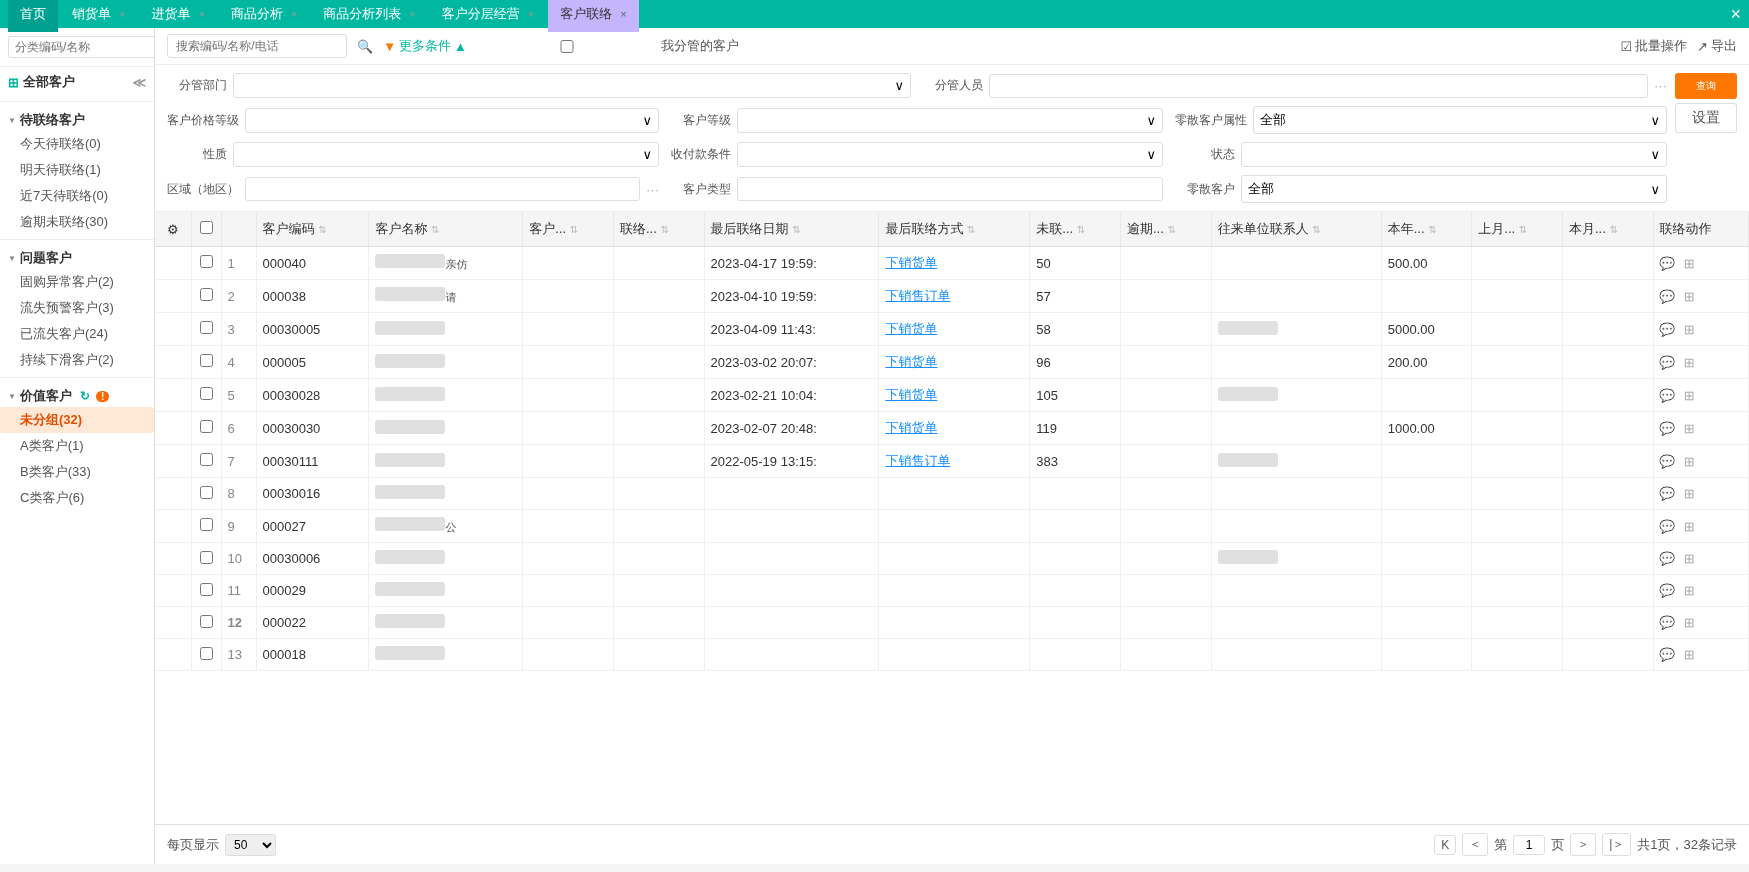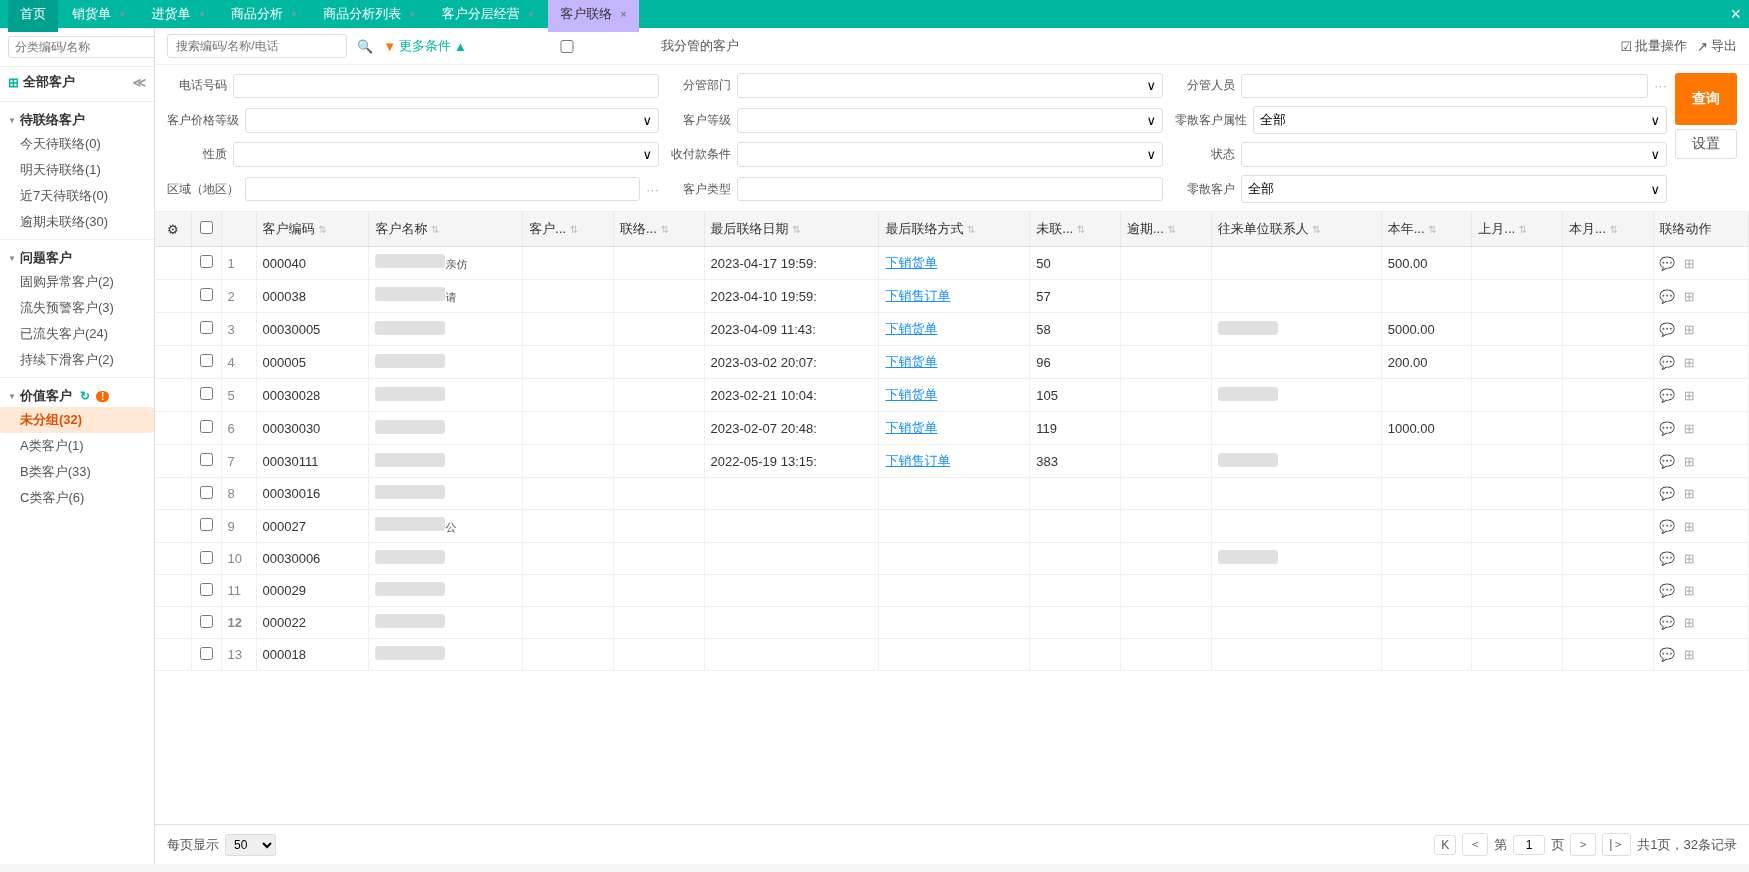--- a/index.html
+++ b/index.html
@@ -40,21 +40,21 @@
     .checkbox-label { display: flex; align-items: center; gap: 4px; font-size: 12px; color: #555; cursor: pointer; }
 
     
     .adv-filter { background: #fff; border-bottom: 1px solid #eee; padding: 8px 12px; flex-shrink: 0; }
     .filter-row { display: flex; align-items: center; margin-bottom: 8px; gap: 12px; }
     .filter-cell { display: flex; align-items: center; flex: 1; gap: 6px; }
     .filter-cell label { color: #555; white-space: nowrap; font-size: 12px; min-width: 60px; text-align: right; }
     .filter-cell input, .filter-cell select { flex: 1; border: 1px solid #ddd; border-radius: 3px; padding: 4px 6px; font-size: 12px; outline: none; background: #fff; }
     .filter-cell .dropdown-btn { flex: 1; border: 1px solid #ddd; border-radius: 3px; padding: 4px 6px; font-size: 12px; background: #fff; display: flex; align-items: center; justify-content: space-between; cursor: pointer; }
     .filter-actions { display: flex; flex-direction: column; gap: 4px; margin-left: auto; flex-shrink: 0; }
-    .btn-search { background: #ff7700; color: #fff; border: none; border-radius: 3px; padding: 17px 16px; cursor: pointer; font-size: 14px; font-weight: bold; }
+    .btn-search { background: #ff7700; color: #fff; border: none; border-radius: 3px; padding: 6px 16px; cursor: pointer; font-size: 10px; }
     .btn-reset { background: #fff; color: #555; border: 1px solid #ddd; border-radius: 3px; padding: 5px 16px; cursor: pointer; font-size: 14px; }
     .toolbar-btn { color: #555; cursor: pointer; display: flex; align-items: center; gap: 3px; font-size: 12px; border: none; background: none; }
 
     
     .table-container { flex: 1; overflow: auto; background: #fff; }
     table { width: 100%; border-collapse: collapse; font-size: 12px; }
     thead th { background: #f5f5f5; border-bottom: 1px solid #e0e0e0; border-right: 1px solid #e8e8e8; padding: 8px 6px; white-space: nowrap; position: sticky; top: 0; z-index: 2; color: #333; font-weight: normal; text-align: left; cursor: pointer; }
     thead th:first-child { width: 40px; text-align: center; }
     tbody tr { border-bottom: 1px solid #f0f0f0; }
     tbody td { padding: 7px 6px; border-right: 1px solid #f0f0f0; color: #333; white-space: nowrap; }
@@ -205,24 +205,20 @@
         <span>↗</span>
         <span>导出</span>
       </button>
     </div>
 
     <div class="adv-filter">
       <div style="display:flex;gap:8px;align-items:flex-start;">
         <div style="flex:1;">
 
           <div class="filter-row">
-            <div class="filter-cell">
-              <label>电话号码</label>
-              <input type="text" value="" style="">
-            </div>
             <div class="filter-cell">
               <label>分管部门</label>
               <div class="dropdown-btn">
                 <span></span>
                   <span>∨</span>
               </div>
             </div>
             <div class="filter-cell">
               <label>分管人员</label>
               <input type="text" value="" style="">

